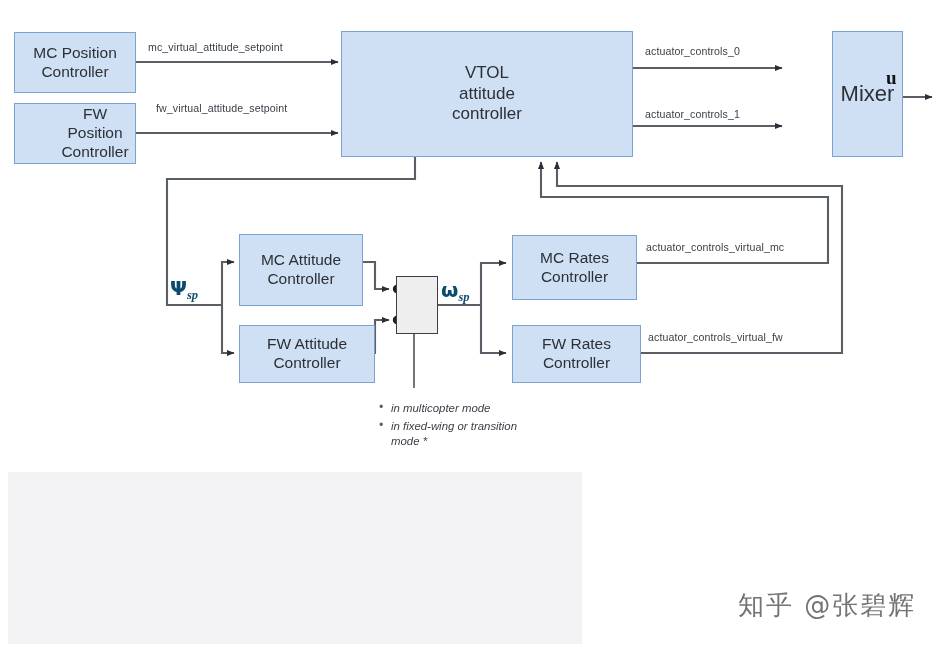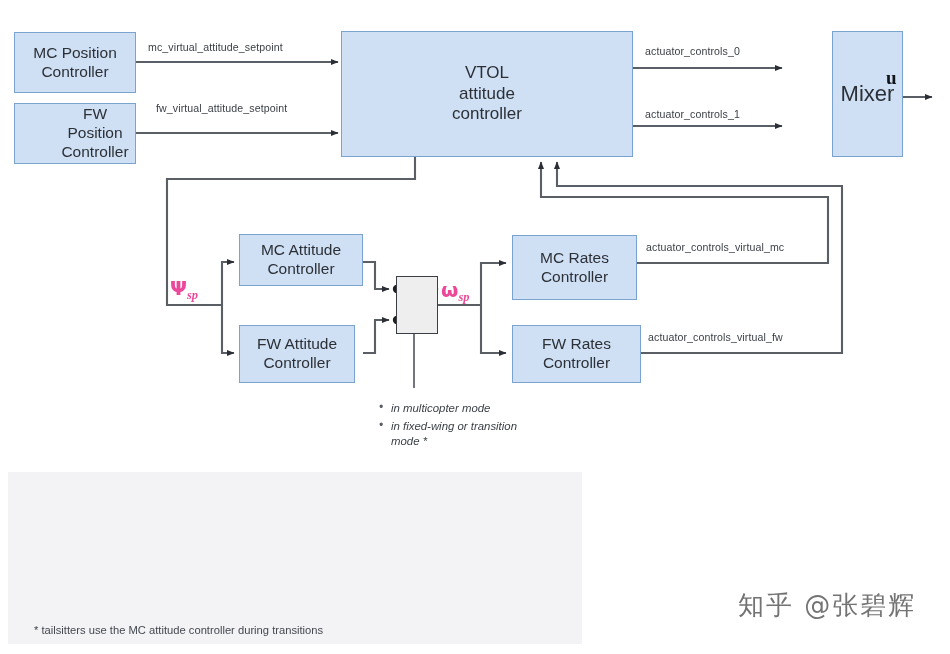--- a/index.html
+++ b/index.html
@@ -44,21 +44,21 @@
     position: absolute;
     font-size: 10.6px;
     color: #3a3f46;
     letter-spacing: 0.1px;
     white-space: nowrap;
     z-index: 4;
   }
   .mathlbl {
     position: absolute;
     z-index: 5;
-    color: #ec4899;
+    color: #0c4a6e;
     white-space: nowrap;
   }
   .mathlbl b {
     font-family: "DejaVu Sans", sans-serif;
     font-weight: bold;
     font-size: 20px;
   }
   .mathlbl i {
     font-family: "Liberation Serif", serif;
     font-style: italic;
@@ -230,28 +230,28 @@
       <span>VTOL</span>
       <span>attitude</span>
       <span>controller</span>
     </span>
   </div>
 
   <div class="blk" style="left:832px; top:31px; width:71px; height:126px; font-size:22px;">
     <span>Mixer</span>
   </div>
 
-  <div class="blk" style="left:239px; top:234px; width:124px; height:52px;">
+  <div class="blk" style="left:239px; top:234px; width:124px; height:72px;">
     <span>
       <span>MC Attitude</span>
       <span>Controller</span>
     </span>
   </div>
 
-  <div class="blk" style="left:239px; top:325px; width:116px; height:58px;">
+  <div class="blk" style="left:239px; top:325px; width:136px; height:58px;">
     <span>
       <span>FW Attitude</span>
       <span>Controller</span>
     </span>
   </div>
 
   <div class="blk" style="left:512px; top:235px; width:125px; height:65px;">
     <span>
       <span>MC Rates</span>
       <span>Controller</span>
@@ -310,17 +310,16 @@
   </div>
   <div class="leg-row" style="left:333px; top:537px;">
     <span>FW</span>
     <span>- fixed-wing</span>
   </div>
   <div class="leg-row" style="left:331px; top:576px;">
     <span class="xsp"><span>(x)</span><sub>sp</sub></span>
     <span>- setpoint (of x)</span>
   </div>
 
-  <div id="footnote">* tailsitters use the MC attitude controller during transitions</div>
 
   <div id="watermark">知乎 @张碧辉</div>
 
 </div>
 
 </body></html>

